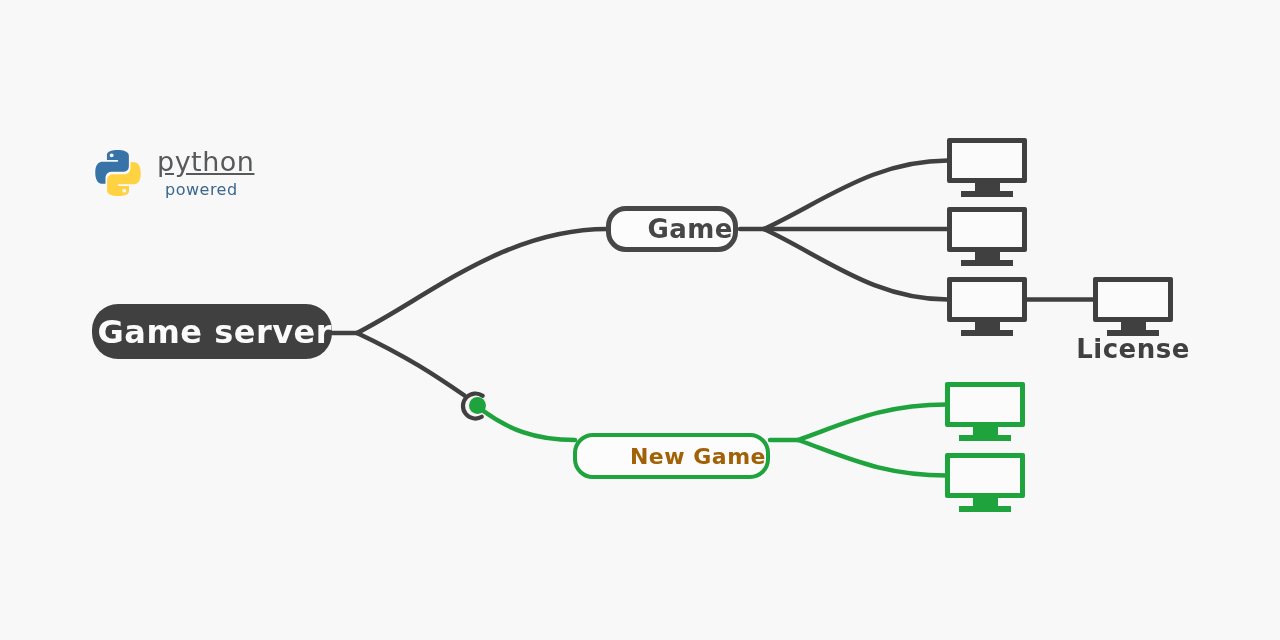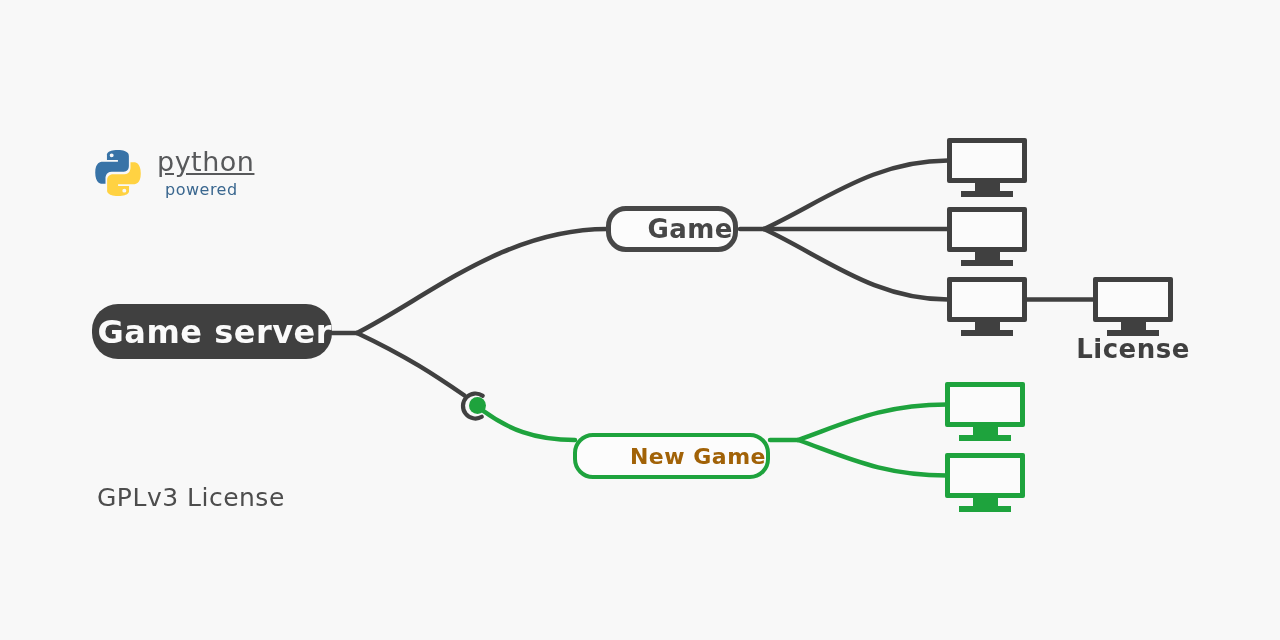--- a/index.html
+++ b/index.html
@@ -142,15 +142,14 @@
     <div class="pedestal"></div>
     <div class="base"></div>
   </div>
   <div class="monitor green" style="left:945px;top:453px">
     <div class="screen"></div>
     <div class="pedestal"></div>
     <div class="base"></div>
   </div>
 
   <div class="caption" style="left:1068px;top:334px;width:130px">License</div>
-  <div class="license">GPLv3 License</div>
 
 </div>
 
 </body></html>

